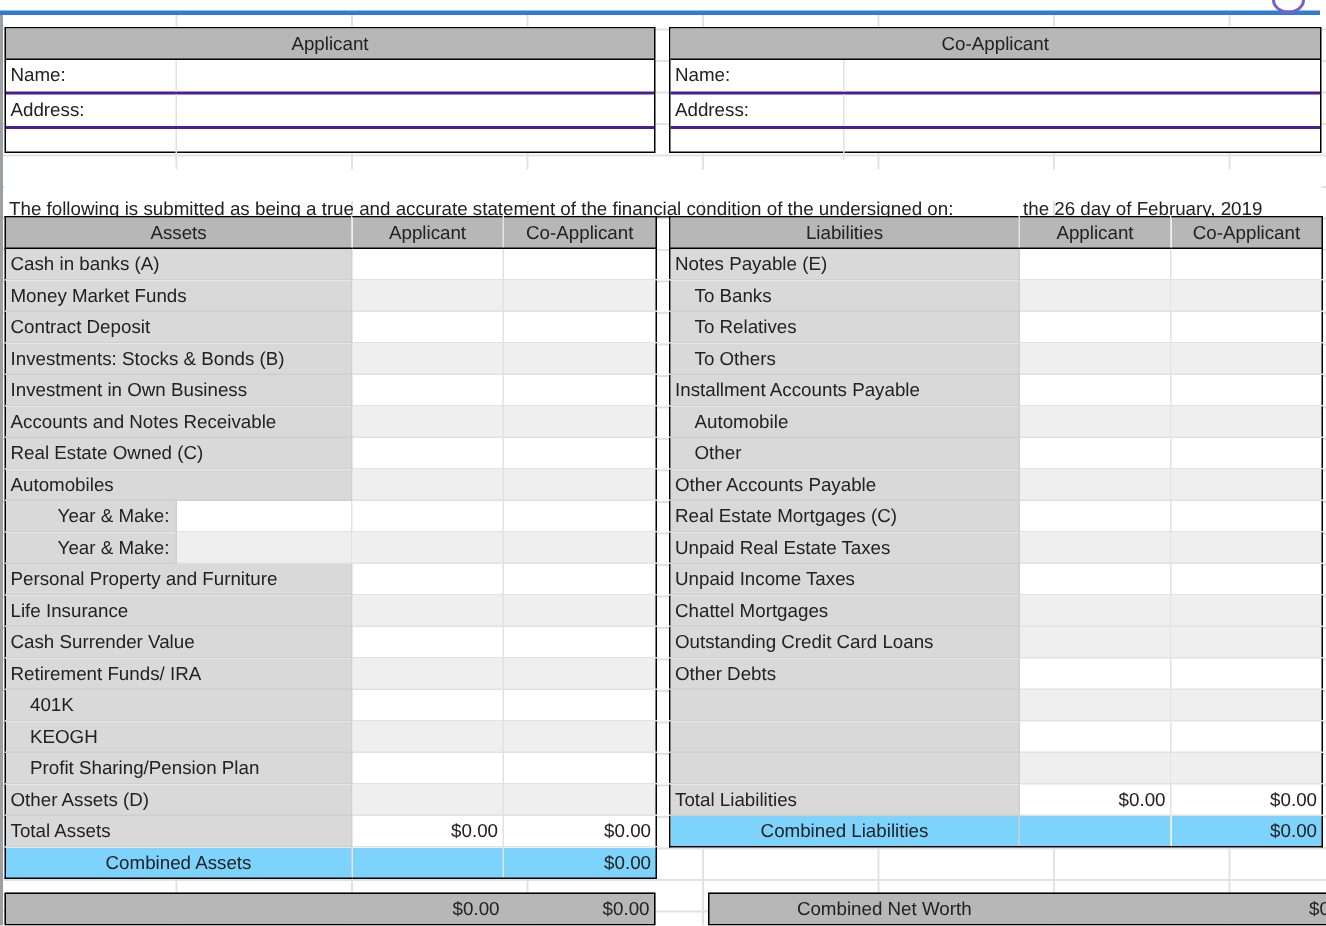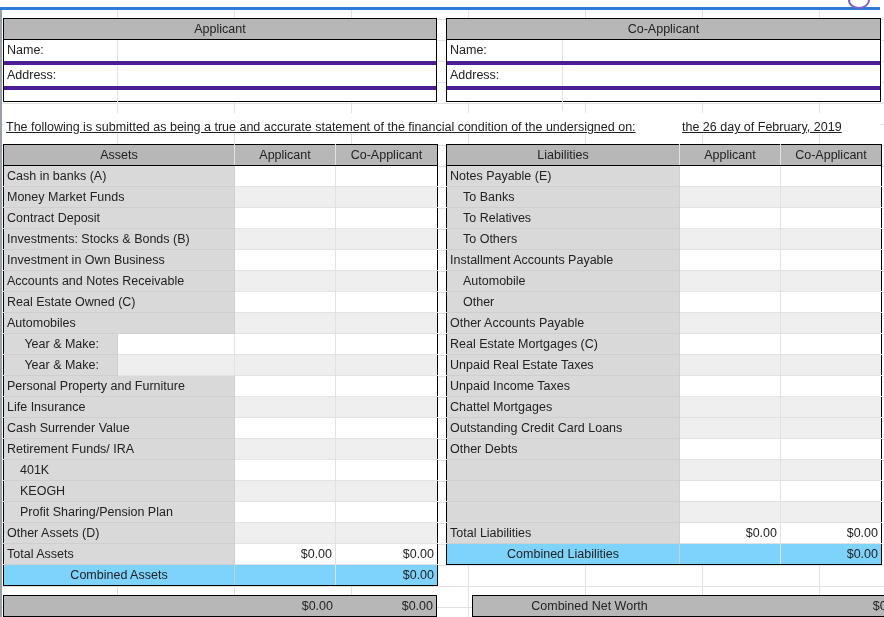--- a/index.html
+++ b/index.html
@@ -21,38 +21,38 @@
   .topbar {
     position:absolute; left:0; top:0; width:880px; height:7px;
     border-bottom:3px solid #2f7bd6; background:#fff; z-index:2;
   }
   .topbar-icon {
     position:absolute; right:10px; top:-9px; width:18px; height:14px;
     border:2px solid #7b5ec8; border-radius:50%; z-index:3;
   }
   .box { position:absolute; background:#fff; border:1px solid #000; z-index:2; box-sizing:border-box; }
   .hdr { background:#b7b7b7; text-align:center; height:20px; line-height:20px; border-bottom:1px solid #000; }
-  .line { height:21px; line-height:21px; padding-left:3px; border-bottom:4px solid #4c1d95; position:relative; }
+  .line { height:21px; line-height:21px; padding-left:3px; border-bottom:2px solid #4c1d95; position:relative; }
   .line .split { position:absolute; top:0; bottom:0; border-left:1px solid #e2e2e2; }
   .stmt {
     position:absolute; left:3px; top:113px; width:878px; height:21px; line-height:21px; z-index:2;
     background:#fff;
   }
-  .stmt span { position:absolute; top:4px;text-decoration:underline; }
+  .stmt span { position:absolute; top:16px;text-decoration:underline; }
   table.fin { border-collapse:collapse; table-layout:fixed; position:absolute; z-index:2; background:#fff; }
   table.fin td { height:20px; padding:0 3px; white-space:nowrap; overflow:hidden; border:1px solid #e2e2e2; font-size:12.5px; line-height:20px; }
   table.fin tr.th td { background:#b7b7b7; text-align:center; border-top:1px solid #000; border-bottom:1px solid #000; }
   table.fin td.lbl { background:#d9d9d9; border-color:#cfcfcf; }
   table.fin td.ind1 { padding-left:16px; }
   table.fin tr.alt td.val { background:#efefef; }
   table.fin td.val { background:#fff; text-align:right; }
   table.fin tr.total td.val { background:#fff; }
   table.fin tr.combined td { background:#7dd3fc; border-top:1px solid #000; border-bottom:1px solid #000; }
   table.fin tr.combined td.lbl { text-align:center; }
-  table.fin td.yrlbl { background:#d9d9d9; text-align:right; padding-right:18px; }
+  table.fin td.yrlbl { background:#d9d9d9; text-align:right; padding-right:4px; }
   table.fin td.yrval { background:#fff; }
   table.fin tr.alt td.yrval { background:#efefef; }
   .outer-l { border-left:1px solid #000 !important; }
   .outer-r { border-right:1px solid #000 !important; }
   .nw { position:absolute; z-index:2; border:1px solid #000; background:#b7b7b7; height:20px; line-height:20px; box-sizing:content-box; }
   .nw span { position:absolute; top:0; }
 </style>
 </head>
 <body>
 

